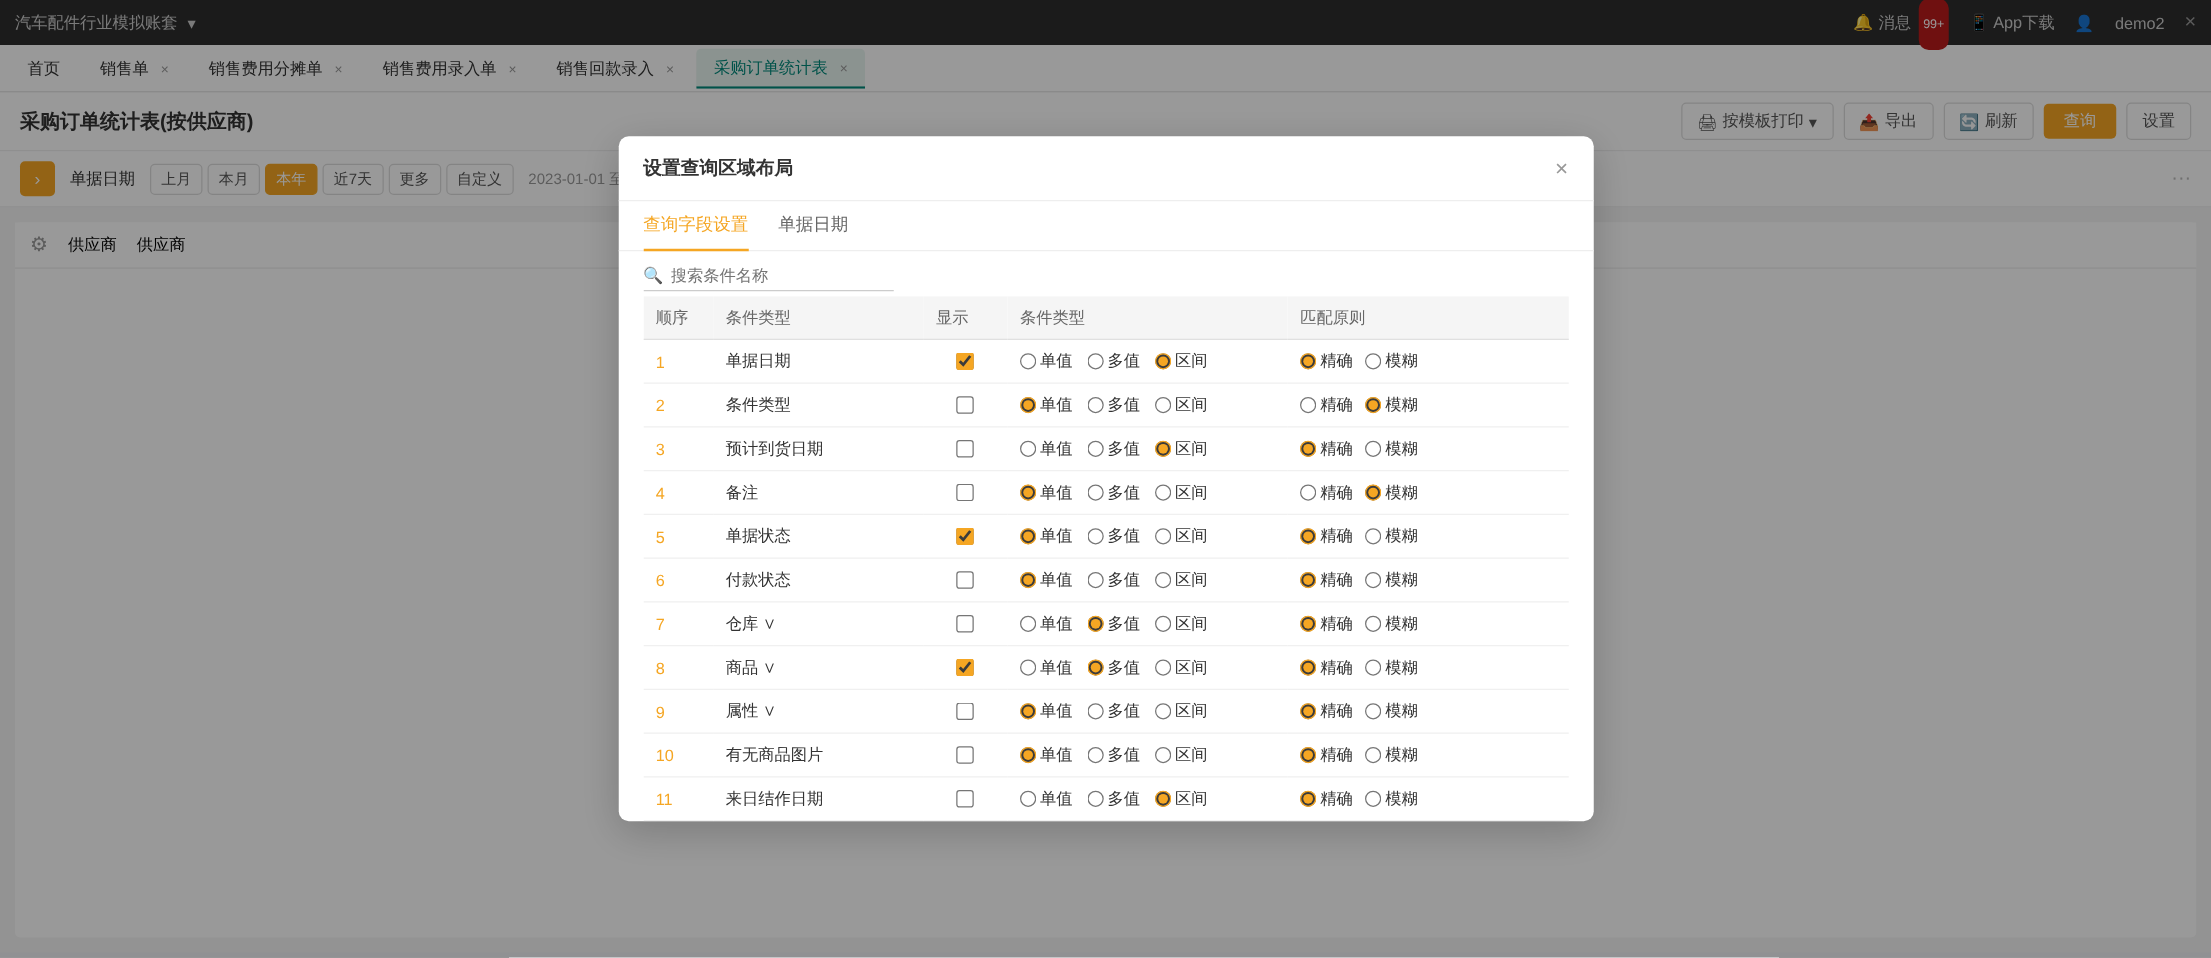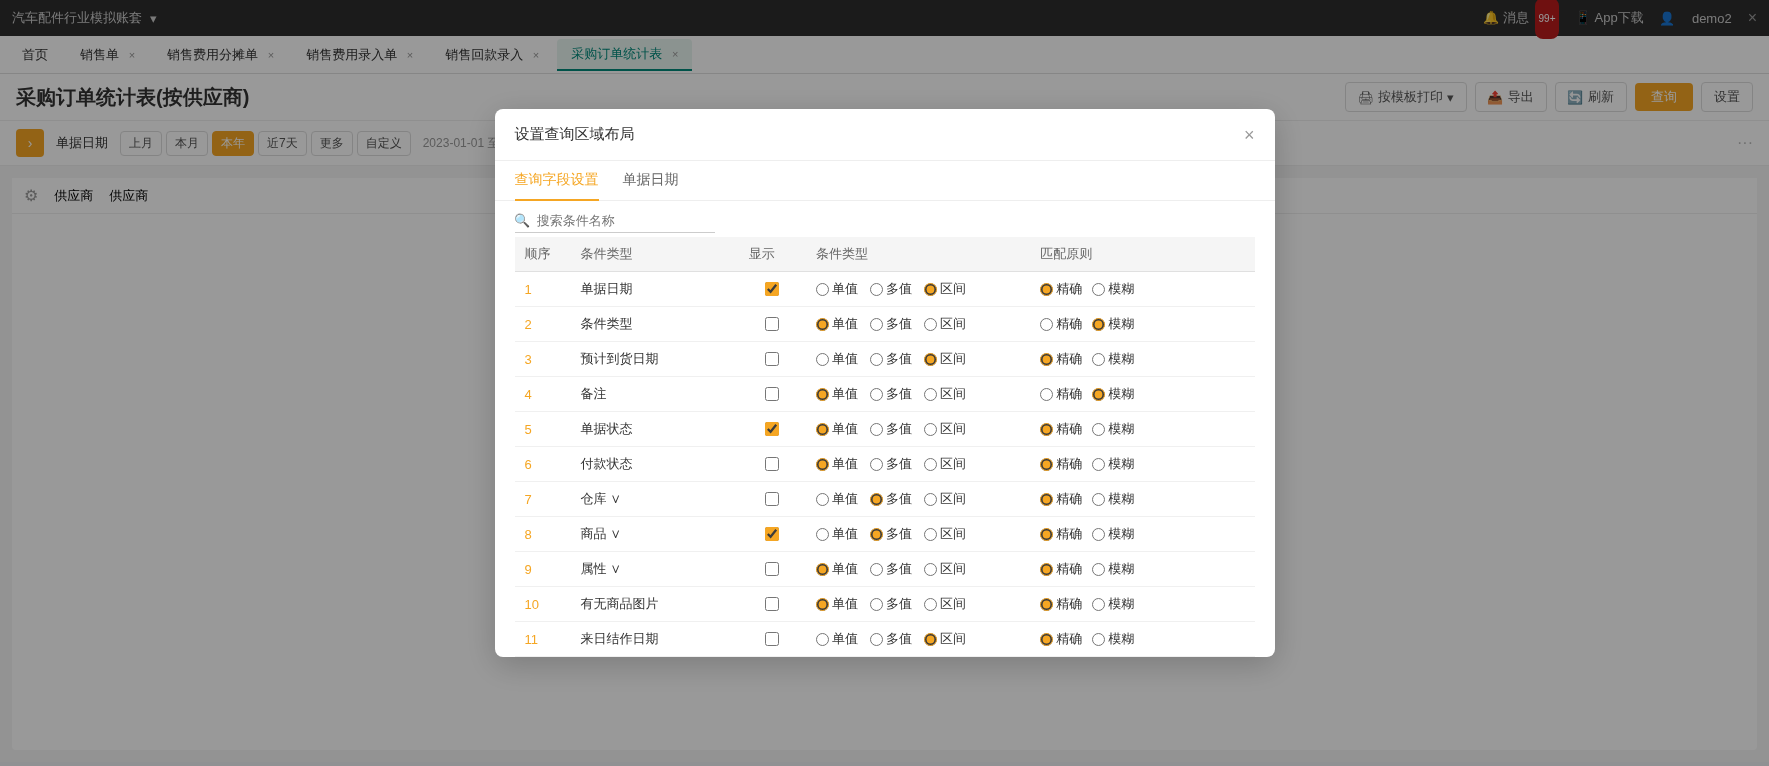--- a/index.html
+++ b/index.html
@@ -43,21 +43,21 @@
 
     
     .page-header {
       background: #fff;
       padding: 8px 16px;
       border-bottom: 1px solid #eee;
       display: flex;
       align-items: center;
       justify-content: space-between;
     }
-    .page-title { font-size: 20px; font-weight: 600; color: #333; }
+    .page-title { font-size: 16px; font-weight: 600; color: #333; }
     .header-actions { display: flex; align-items: center; gap: 8px; }
     .btn-print, .btn-export, .btn-refresh {
       padding: 5px 12px; border: 1px solid #ddd; border-radius: 4px; background: #fff; cursor: pointer; font-size: 13px; color: #555; display: flex; align-items: center; gap: 4px;
     }
     .btn-query { background: #f5a623; color: white; border: none; border-radius: 4px; padding: 5px 16px; cursor: pointer; font-size: 13px; }
     .btn-setting { background: #fff; border: 1px solid #ddd; border-radius: 4px; padding: 5px 12px; cursor: pointer; font-size: 13px; color: #555; }
 
     
     .filter-bar {
       background: #fff;
@@ -111,21 +111,21 @@
       flex-direction: column;
       box-shadow: 0 8px 32px rgba(0,0,0,0.2);
     }
     .dialog-header {
       padding: 16px 20px;
       border-bottom: 1px solid #eee;
       display: flex;
       align-items: center;
       justify-content: space-between;
     }
-    .dialog-title { font-size: 15px; font-weight: 400; color: #333; }
+    .dialog-title { font-size: 15px; font-weight: 700; color: #333; }
     .dialog-close { cursor: pointer; color: #999; font-size: 18px; line-height: 1; }
     .dialog-tabs {
       padding: 0 20px;
       display: flex;
       gap: 24px;
       border-bottom: 1px solid #eee;
     }
     .dialog-tab {
       padding: 10px 0;
       font-size: 14px;
@@ -174,21 +174,21 @@
     .dialog-table td {
       padding: 8px 10px;
       border-bottom: 1px solid #f0f0f0;
       color: #333;
       vertical-align: middle;
     }
     .order-num { color: #f5a623; font-weight: 500; }
 
     
     .radio-group { display: flex; gap: 12px; align-items: center; white-space: nowrap; }
-    .radio-label { display: flex; align-items: center; gap: 3px; cursor: pointer; }
+    .radio-label { display: flex; gap: 3px; cursor: pointer; }
     .radio-label input { accent-color: #f5a623; cursor: pointer; }
 
     
     .cb-label { display: flex; align-items: center; gap: 4px; cursor: pointer; }
     .cb-label input[type=checkbox] { accent-color: #f5a623; width: 14px; height: 14px; }
 
     
     .match-group { display: flex; gap: 10px; align-items: center; }
 
     

